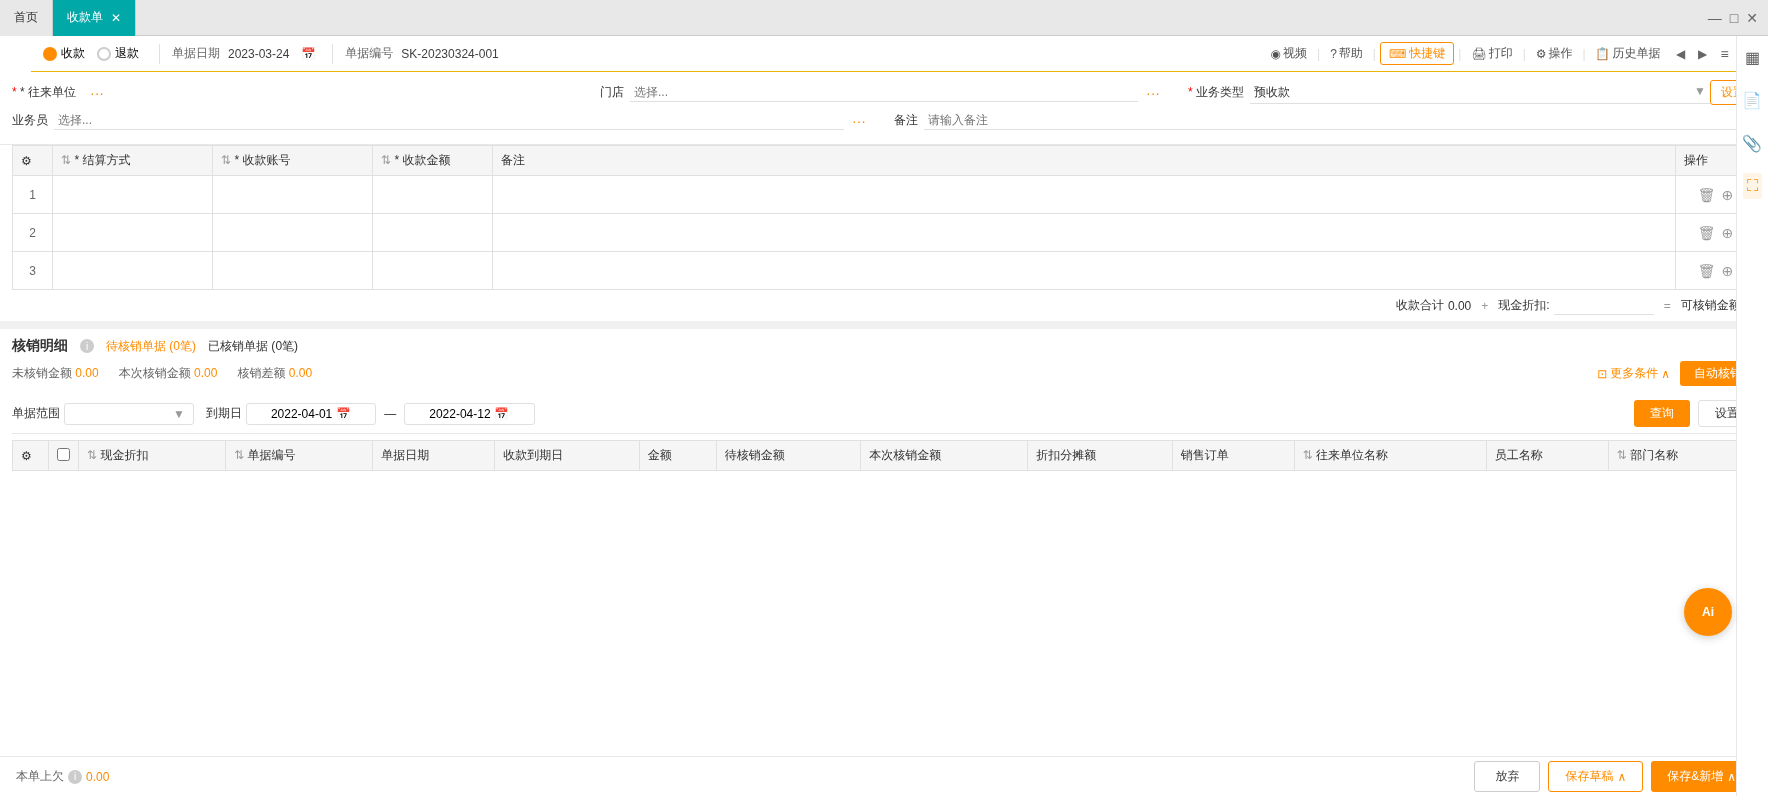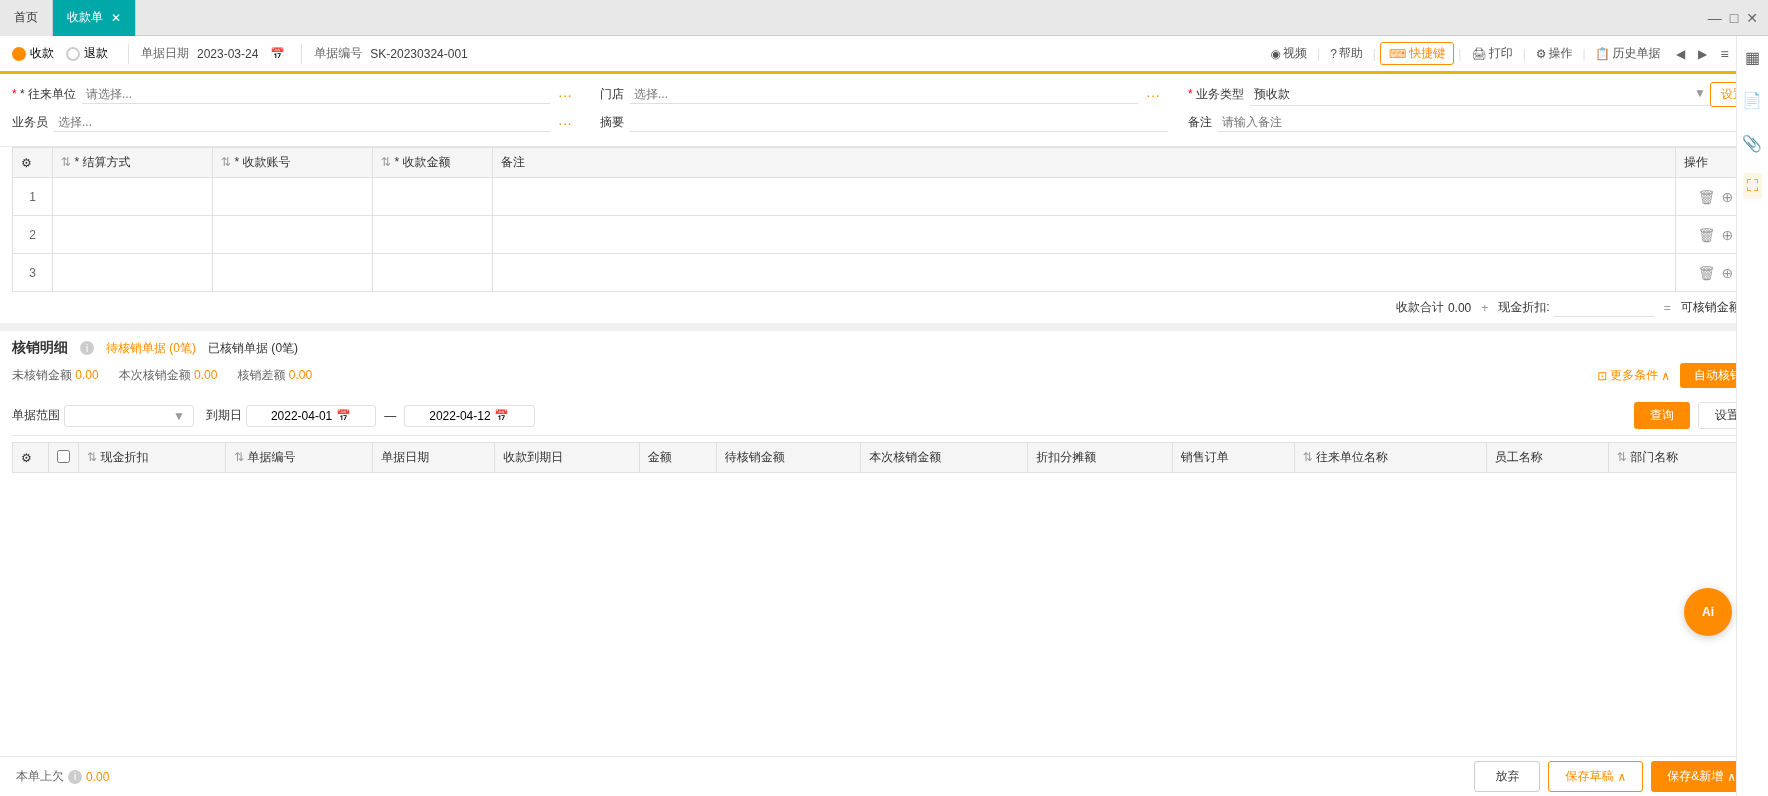--- a/index.html
+++ b/index.html
@@ -19,21 +19,21 @@
     .tab-item .close-btn { margin-left: 8px; cursor: pointer; font-size: 12px; }
     .tab-bar-controls { margin-left: auto; display: flex; align-items: center; gap: 8px; padding-right: 10px; }
     .tab-bar-controls span { cursor: pointer; font-size: 14px; color: #666; }
 
     
     .main-content { background: #fff; height: calc(796px - 36px); display: flex; flex-direction: column; }
 
     
     .toolbar {
       display: flex; align-items: center; padding: 6px 12px; background: #fff;
-      border-bottom: 3px solid #eab308; gap: 8px;
+      border-bottom: 1px solid #eab308; gap: 8px; margin-left: 31px;
     }
     .radio-group { display: flex; align-items: center; gap: 12px; margin-right: 8px; }
     .radio-item { display: flex; align-items: center; gap: 4px; cursor: pointer; }
     .radio-circle { width: 14px; height: 14px; border-radius: 50%; border: 2px solid #ccc; }
     .radio-circle.checked { border-color: #ff8c00; background: #ff8c00; }
     .divider-v { width: 1px; background: #e0e0e0; height: 20px; margin: 0 4px; }
     .toolbar-label { color: #666; }
     .toolbar-value { color: #404040; font-weight: 500; }
     .toolbar-icon-btn { display: flex; align-items: center; gap: 3px; cursor: pointer; color: #555; padding: 2px 4px; }
     .toolbar-right { margin-left: auto; display: flex; align-items: center; gap: 4px; }
@@ -262,21 +262,20 @@
   </div>
 
   <div class="form-area">
     <div class="form-row">
 
       <div class="form-field" style="flex:2;">
         <span class="form-label">
           <span style="color:#f00;">*</span>
           <span style="color:#333;">* 往来单位</span>
         </span>
-        <input class="form-input" type="text" placeholder="请选择..." style="">
         <span class="more-btn">···</span>
       </div>
 
       <div class="form-field" style="flex:2; margin-left:20px;">
         <span class="form-label">门店</span>
         <input class="form-input" type="text" placeholder="选择..." style="">
         <span class="more-btn">···</span>
       </div>
 
       <div class="form-field" style="flex:2; margin-left:20px;">
@@ -291,24 +290,20 @@
       </div>
     </div>
     <div class="form-row">
 
       <div class="form-field" style="flex:2;">
         <span class="form-label">业务员</span>
         <input class="form-input" type="text" placeholder="选择..." style="">
         <span class="more-btn">···</span>
       </div>
 
-      <div class="form-field" style="flex:2; margin-left:20px;">
-        <span class="form-label">摘要</span>
-        <input class="form-input" type="text" style="">
-      </div>
 
       <div class="form-field" style="flex:2; margin-left:20px;">
         <span class="form-label">备注</span>
         <input class="form-input" type="text" placeholder="请输入备注" style="">
       </div>
     </div>
   </div>
 
   <div class="data-table-wrapper">
     <table class="data-table">

